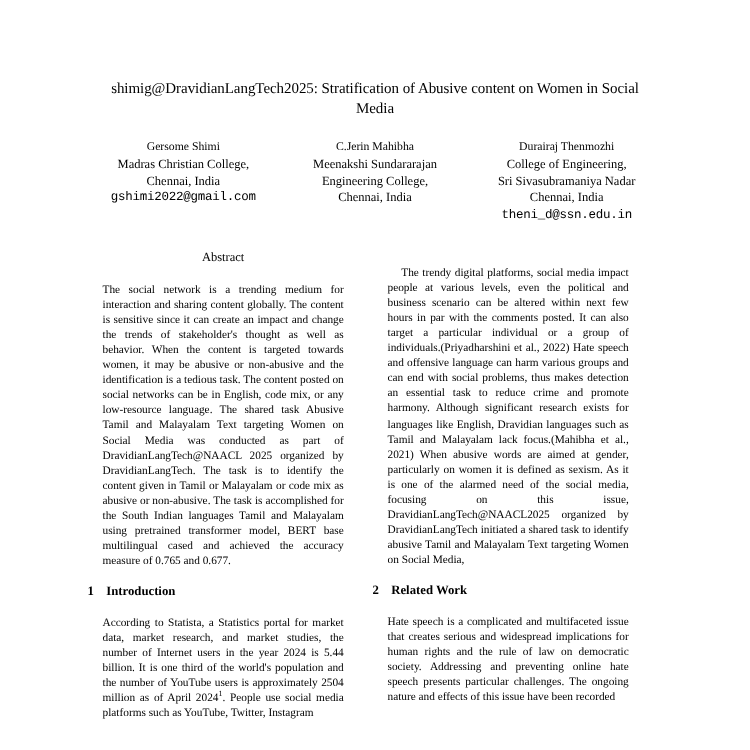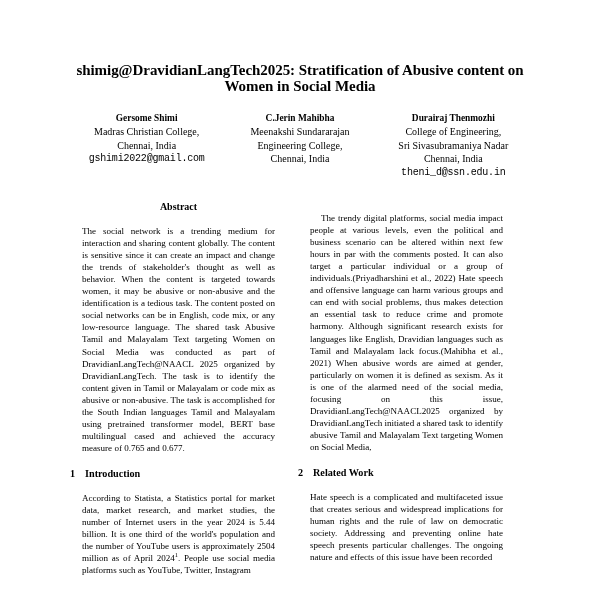--- a/index.html
+++ b/index.html
@@ -22,42 +22,42 @@
     padding: 0 70px;
     background: #ffffff;
   }
 
   
   .title-block {
     padding-top: 62px;
     text-align: center;
   }
   .paper-title {
-    font-size: 15px;
-    font-weight: bold;
+    font-size: 12px;
+    font-weight: normal;
     line-height: 16px;
     letter-spacing: -0.05px;
     margin: 0;
     padding: 0 4px;
   }
 
   
   .authors {
     display: flex;
     justify-content: space-between;
     margin-top: 18px;
   }
   .author {
     flex: 1 1 0;
     text-align: center;
     padding: 0 2px;
   }
   .author-name {
     font-size: 9.4px;
-    font-weight: bold;
+    font-weight: normal;
     line-height: 13.4px;
     display: block;
   }
   .author-affil {
     font-size: 10px;
     line-height: 13.4px;
     display: block;
   }
   .author-email {
     font-size: 10px;
@@ -76,21 +76,21 @@
     overflow: hidden;
   }
   .col {
     width: 217px;
     overflow: hidden;
   }
 
   .abstract-heading {
     text-align: center;
     font-size: 10px;
-    font-weight: bold;
+    font-weight: normal;
     margin: 0 0 6px 0;
     line-height: 13px;
   }
 
   p.body-text {
     margin: 12px;
     font-size: 9.05px;
     line-height: 12.05px;
     text-align: justify;
     text-justify: inter-word;

